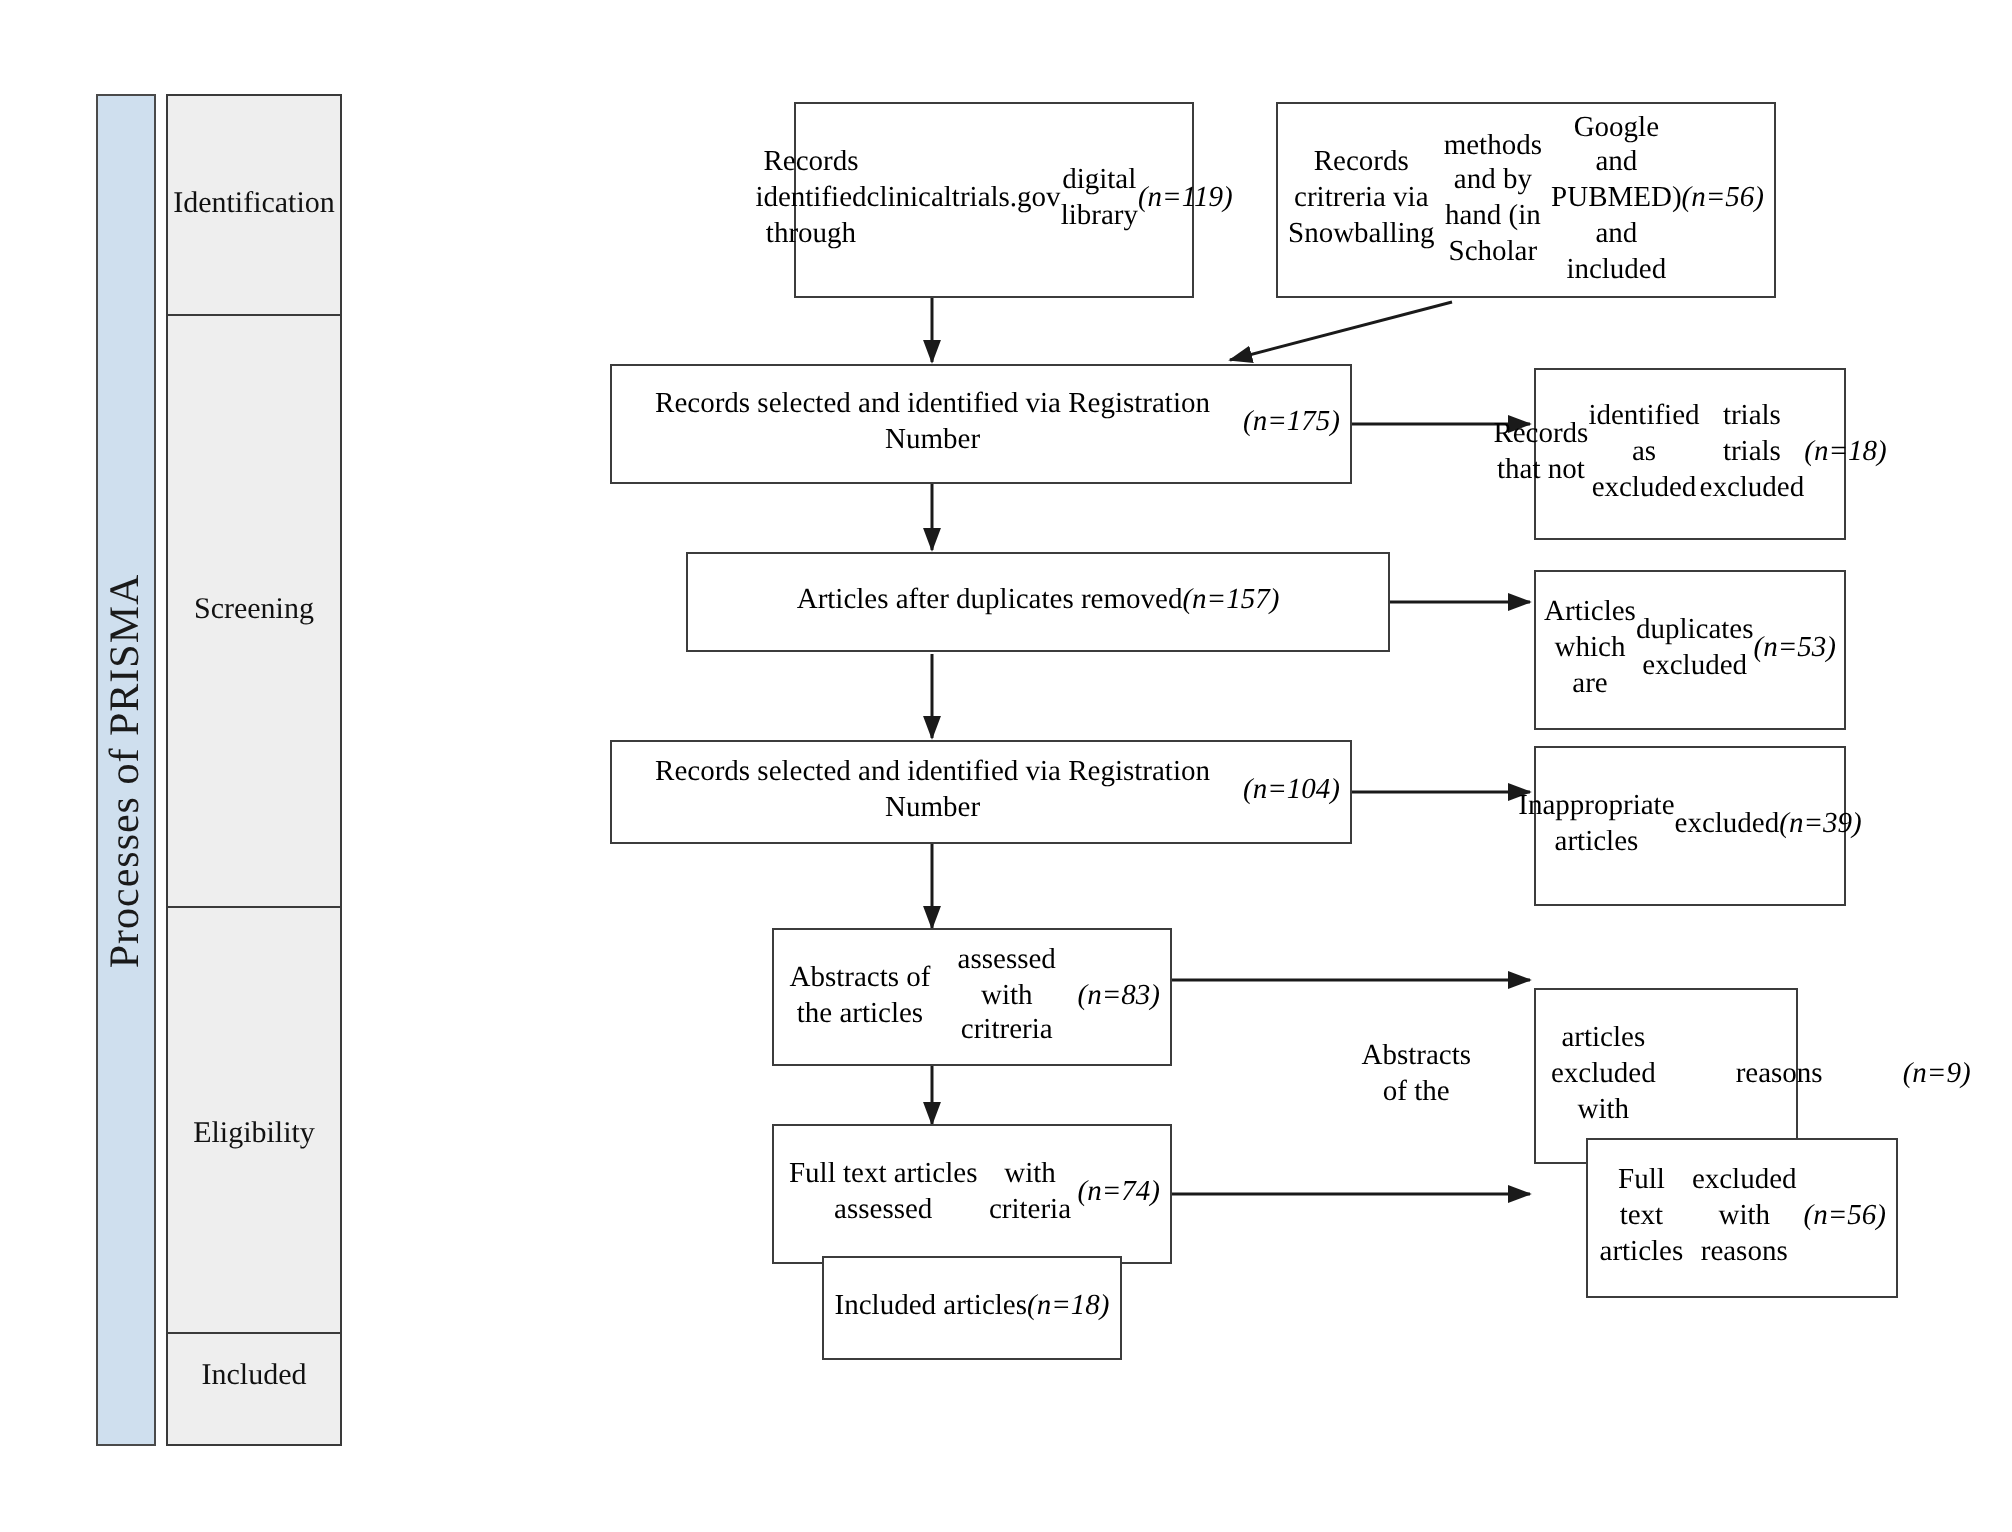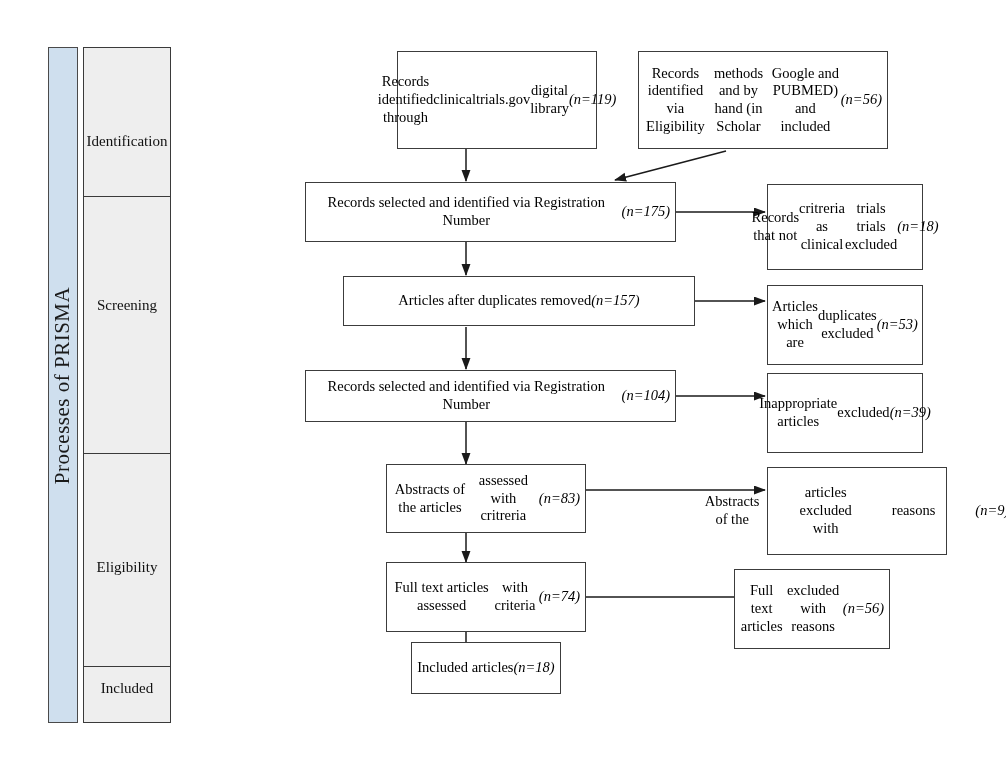--- a/index.html
+++ b/index.html
@@ -94,21 +94,21 @@
 <body>
 
 <div id="canvas">
 
   <div class="prisma-banner" style="left:48px; top:47px; width:30px; height:676px;">
     <span class="banner-text">Processes of  PRISMA</span>
   </div>
 
   <div class="stage-column" style="left:83px; top:47px; width:88px; height:676px;">
 
-    <div class="stage-cell divided" style="top:0px; height:110px;margin-top:39px;">
+    <div class="stage-cell divided" style="top:0px; height:110px;">
       <span>Identification</span>
     </div>
 
     <div class="stage-cell divided" style="top:110px; height:296px;">
       <span>Screening</span>
     </div>
 
     <div class="stage-cell divided" style="top:420px; height:199px;">
       <span>Eligibility</span>
     </div>
@@ -149,21 +149,21 @@
   </svg>
 
   <div class="node" style="left:397px; top:51px; width:200px; height:98px;">
     <span class="label">Records identified  through</span>
     <span class="label">clinicaltrials.gov</span>
     <span class="label">digital library</span>
     <span class="count">(n=119)</span>
   </div>
 
   <div class="node" style="left:638px; top:51px; width:250px; height:98px;">
-    <span class="label">Records identified via Eligibility</span>
+    <span class="label">Records critreria via Snowballing</span>
     <span class="label">methods and by hand (in Scholar</span>
     <span class="label">Google and PUBMED)  and included</span>
     <span class="count">(n=56)</span>
   </div>
 
   <div class="node" style="left:305px; top:182px; width:371px; height:60px;">
     <span class="label">Records selected and identified via Registration Number</span>
     <span class="count">(n=175)</span>
   </div>
 
@@ -182,50 +182,50 @@
     <span class="label">assessed with critreria</span>
     <span class="count">(n=83)</span>
   </div>
 
   <div class="node" style="left:386px; top:562px; width:200px; height:70px;">
     <span class="label">Full text articles assessed</span>
     <span class="label">with criteria</span>
     <span class="count">(n=74)</span>
   </div>
 
-  <div class="node" style="left:411px; top:642px; width:150px; height:52px;">
+  <div class="node" style="left:411px; top:628px; width:150px; height:52px;">
     <span class="label">Included articles</span>
     <span class="count">(n=18)</span>
   </div>
 
   <div class="node" style="left:767px; top:184px; width:156px; height:86px;">
     <span class="label">Records that  not</span>
-    <span class="label">critreria as clinical</span>
+    <span class="label">identified as excluded</span>
     <span class="label">trials trials excluded</span>
     <span class="count">(n=18)</span>
   </div>
 
   <div class="node" style="left:767px; top:285px; width:156px; height:80px;">
     <span class="label">Articles  which are</span>
     <span class="label">duplicates excluded</span>
     <span class="count">(n=53)</span>
   </div>
 
   <div class="node" style="left:767px; top:373px; width:156px; height:80px;">
     <span class="label">Inappropriate articles</span>
     <span class="label">excluded</span>
     <span class="count">(n=39)</span>
   </div>
 
-  <div class="node" style="left:767px; top:467px; width:180px; height:88px;gap:40px;">
+  <div class="node" style="left:767px; top:494px; width:132px; height:88px;gap:40px;">
     <span class="label">Abstracts of the</span>
     <span class="label">articles excluded with</span>
     <span class="label">reasons</span>
     <span class="count">(n=9)</span>
   </div>
 
-  <div class="node" style="left:734px; top:569px; width:156px; height:80px;">
+  <div class="node" style="left:793px; top:569px; width:156px; height:80px;">
     <span class="label">Full text articles</span>
     <span class="label">excluded with reasons</span>
     <span class="count">(n=56)</span>
   </div>
 
 </div>
 
 </body></html>

